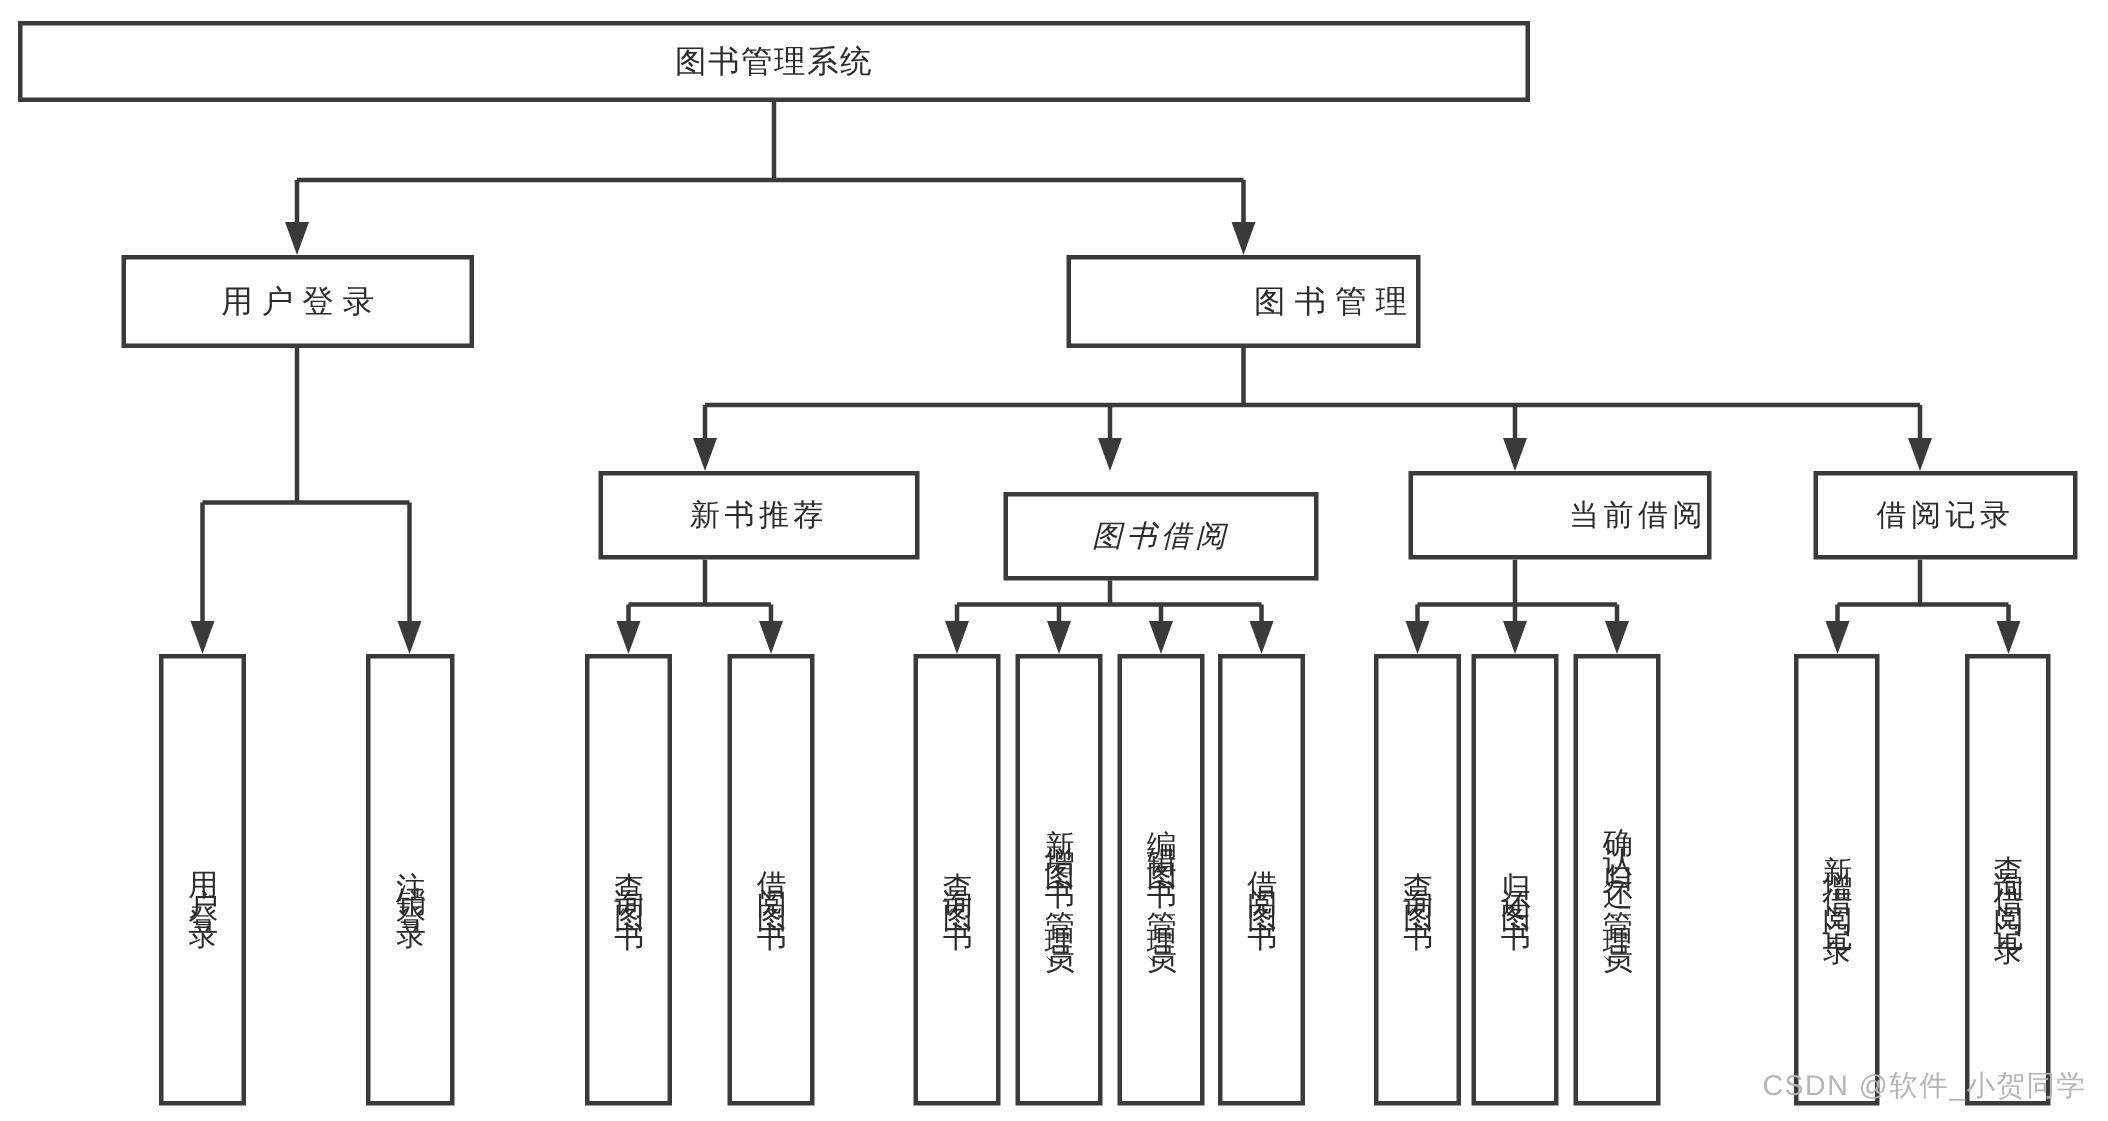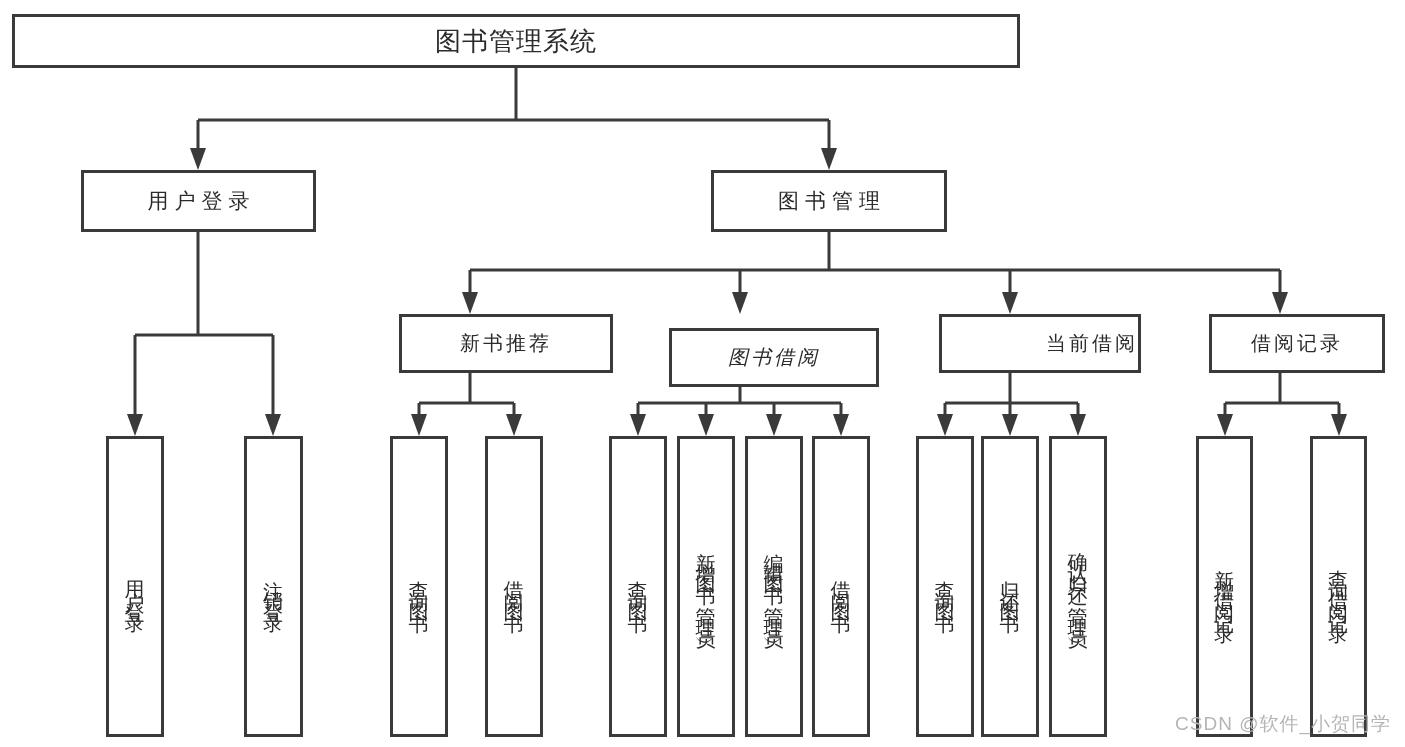--- a/index.html
+++ b/index.html
@@ -32,21 +32,21 @@
     position: absolute;
     background: var(--background);
     border: 3px solid var(--line);
     display: flex;
     align-items: center;
     justify-content: center;
     z-index: 2;
     color: var(--text);
   }
 
-  .node.root  { font-size: 26px; letter-spacing: 1px; }
+  .node.root  { font-size: 21px; letter-spacing: 1px; }
   .node.lvl2  { font-size: 21px; letter-spacing: 6px; }
   .node.lvl2 span, .node.lvl2 { text-indent: 6px; }
   .node.lvl3  { font-size: 20px; letter-spacing: 3px; margin-left: 36px; }
   .node.leaf  { font-size: 20px; }
 
   .vtext {
     writing-mode: vertical-rl;
     text-orientation: mixed;
     letter-spacing: 11px;
     line-height: 1;
@@ -110,21 +110,21 @@
     </g>
   </svg>
 
   <div class="node root" style="left:12px; top:14px; width:1008px; height:54px;">
     <span>图书管理系统</span>
   </div>
 
   <div class="node lvl2" style="left:81px; top:170px; width:235px; height:62px;">
     <span>用户登录</span>
   </div>
-  <div class="node lvl2" style="left:711px; top:170px; width:236px; height:62px;">
+  <div class="node lvl2" style="left:711px; top:170px; width:236px; height:62px;justify-content:flex-end;">
     <span>图书管理</span>
   </div>
 
   <div class="node lvl3" style="left:363px; top:314px; width:214px; height:59px;">
     <span>新书推荐</span>
   </div>
   <div class="node lvl3" style="left:633px; top:328px; width:210px; height:59px;font-style:italic;">
     <span>图书借阅</span>
   </div>
   <div class="node lvl3" style="left:903px; top:314px; width:202px; height:59px;justify-content:flex-end;">

